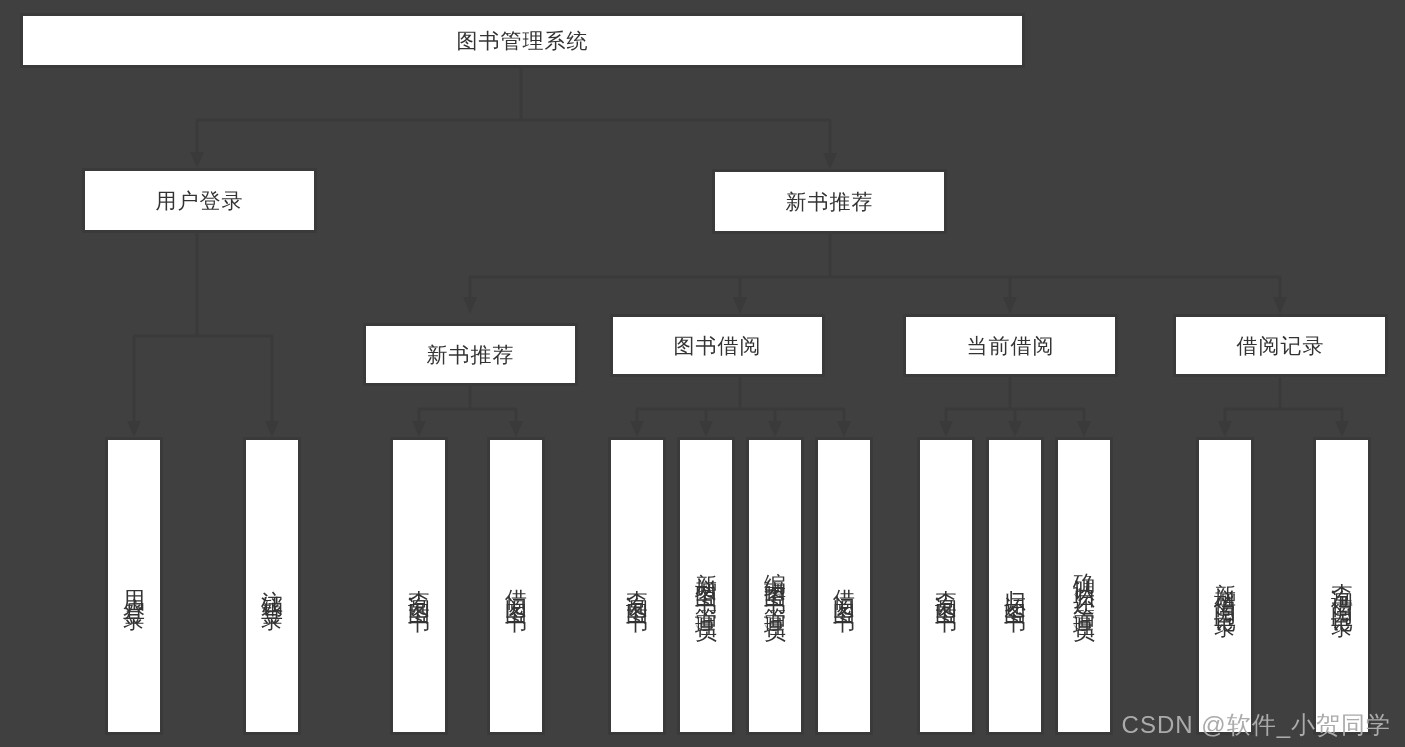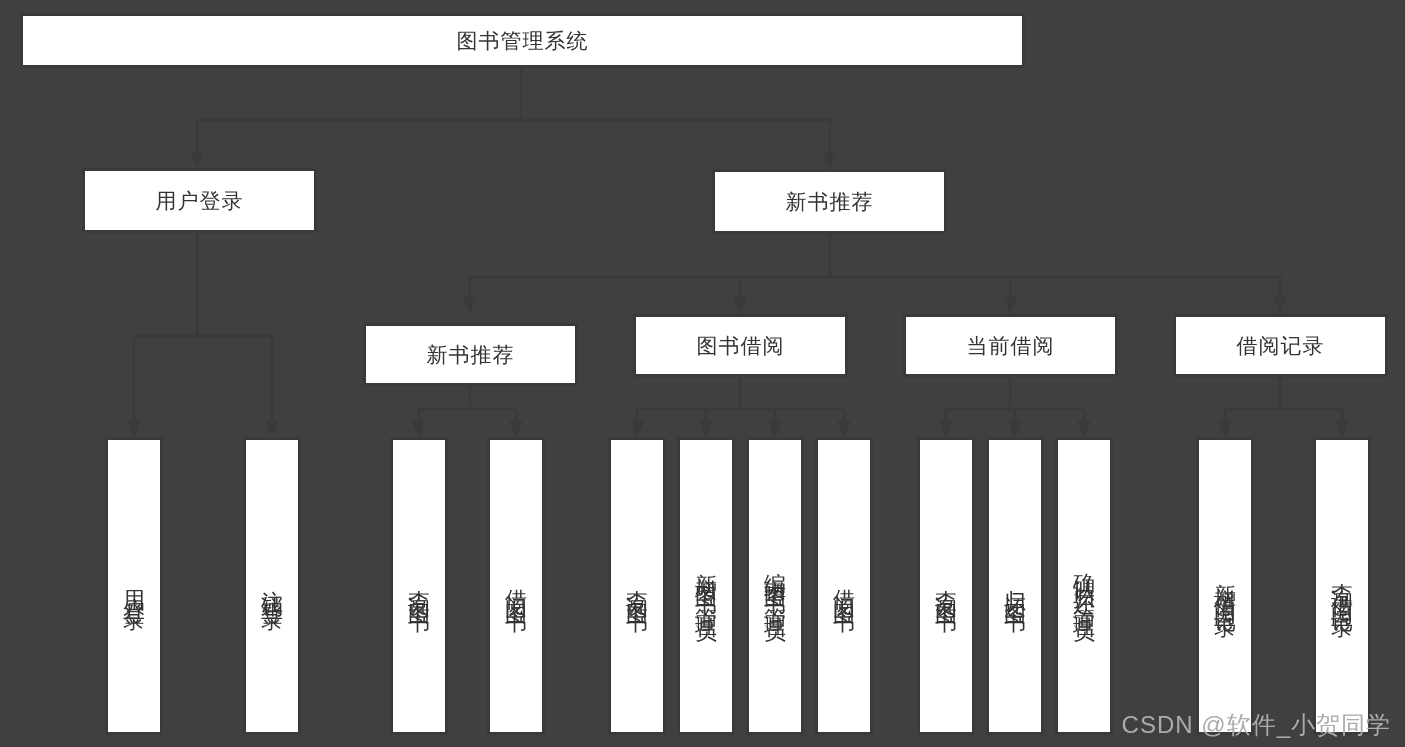--- a/index.html
+++ b/index.html
@@ -94,21 +94,21 @@
       <polygon points="1335,421 1349,421 1342,437"></polygon>
     </g>
   </svg>
 
   <div class="node" style="left:20px; top:13px; width:1005px; height:55px;">图书管理系统</div>
 
   <div class="node" style="left:82px; top:168px; width:235px; height:65px;">用户登录</div>
   <div class="node" style="left:712px; top:169px; width:235px; height:65px;">新书推荐</div>
 
   <div class="node" style="left:363px; top:314px; width:215px; height:63px;margin-top:9px;">新书推荐</div>
-  <div class="node" style="left:633px; top:314px; width:215px; height:63px;">图书借阅</div>
+  <div class="node" style="left:610px; top:314px; width:215px; height:63px;">图书借阅</div>
   <div class="node" style="left:903px; top:314px; width:215px; height:63px;">当前借阅</div>
   <div class="node" style="left:1173px; top:314px; width:215px; height:63px;">借阅记录</div>
 
   <div class="node v" style="left:105px; top:437px; width:58px; height:298px;">用户登录</div>
   <div class="node v" style="left:243px; top:437px; width:58px; height:298px;">注销登录</div>
 
   <div class="node v" style="left:390px; top:437px; width:58px; height:298px;">查询图书</div>
   <div class="node v" style="left:487px; top:437px; width:58px; height:298px;">借阅图书</div>
 
   <div class="node v" style="left:608px; top:437px; width:58px; height:298px;">查询图书</div>

